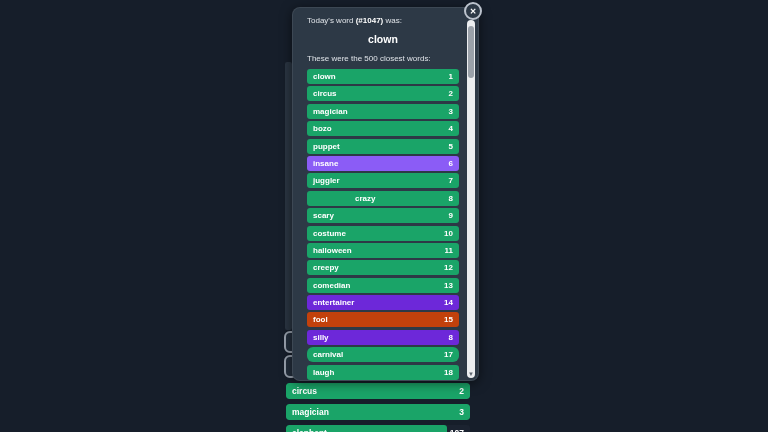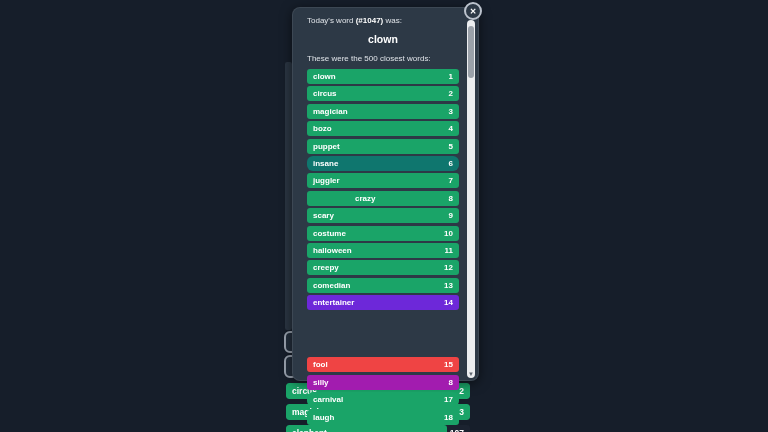--- a/index.html
+++ b/index.html
@@ -129,21 +129,21 @@
           <div class="word-row accent-bg" style="background: rgb(26, 164, 104);">
             <span>bozo</span>
             <span>4</span>
           </div>
 
           <div class="word-row accent-bg" style="background: rgb(26, 164, 104);">
             <span>puppet</span>
             <span>5</span>
           </div>
 
-          <div class="word-row accent-bg" style="background: #0f766e; border-radius: 6px;">
+          <div class="word-row accent-bg" style="background: #8b5cf6;">
             <span>insane</span>
             <span>6</span>
           </div>
 
           <div class="word-row accent-bg" style="background: rgb(26, 164, 104);">
             <span>juggler</span>
             <span>7</span>
           </div>
 
           <div class="word-row accent-bg" style="background: rgb(26, 164, 104); padding-left: 48px;">
@@ -174,26 +174,26 @@
           <div class="word-row accent-bg" style="background: rgb(26, 164, 104);">
             <span>comedian</span>
             <span>13</span>
           </div>
 
           <div class="word-row accent-bg" style="background: #6d28d9;">
             <span>entertainer</span>
             <span>14</span>
           </div>
 
-          <div class="word-row accent-bg" style="background: #ef4444; margin-top: 45px;">
+          <div class="word-row accent-bg" style="background: #c2410c;">
             <span>fool</span>
             <span>15</span>
           </div>
 
-          <div class="word-row accent-bg" style="background: #a21caf;">
+          <div class="word-row accent-bg" style="background: #6d28d9;">
             <span>silly</span>
             <span>8</span>
           </div>
 
           <div class="word-row accent-bg" style="background: rgb(26, 164, 104); border-radius: 6px;">
             <span>carnival</span>
             <span>17</span>
           </div>
 
           <div class="word-row accent-bg" style="background: rgb(26, 164, 104);">

